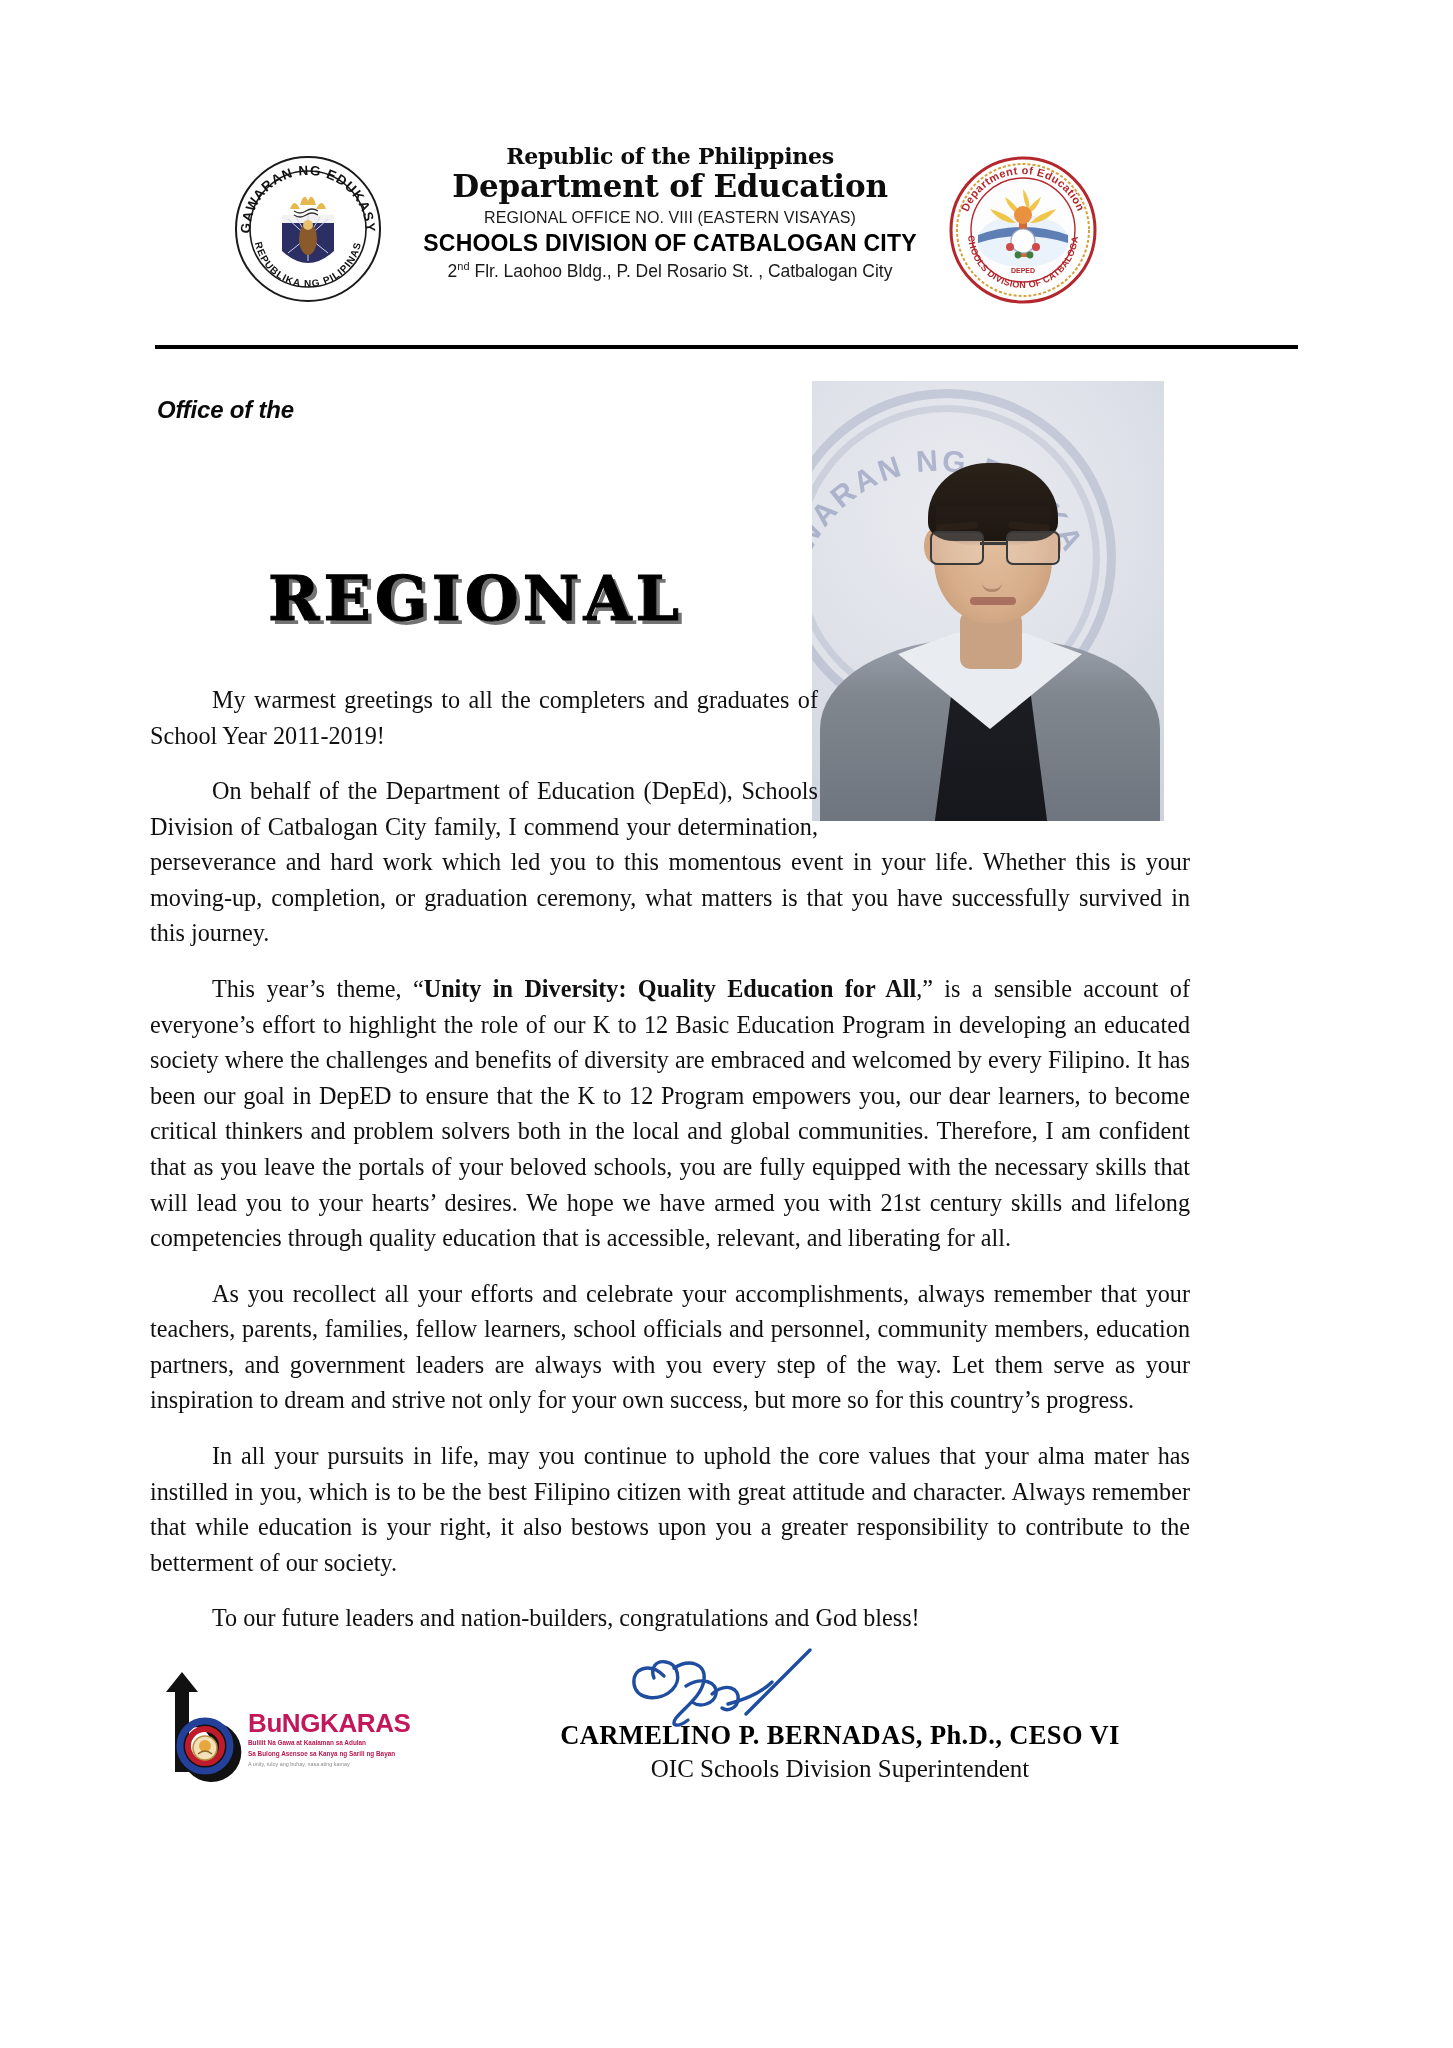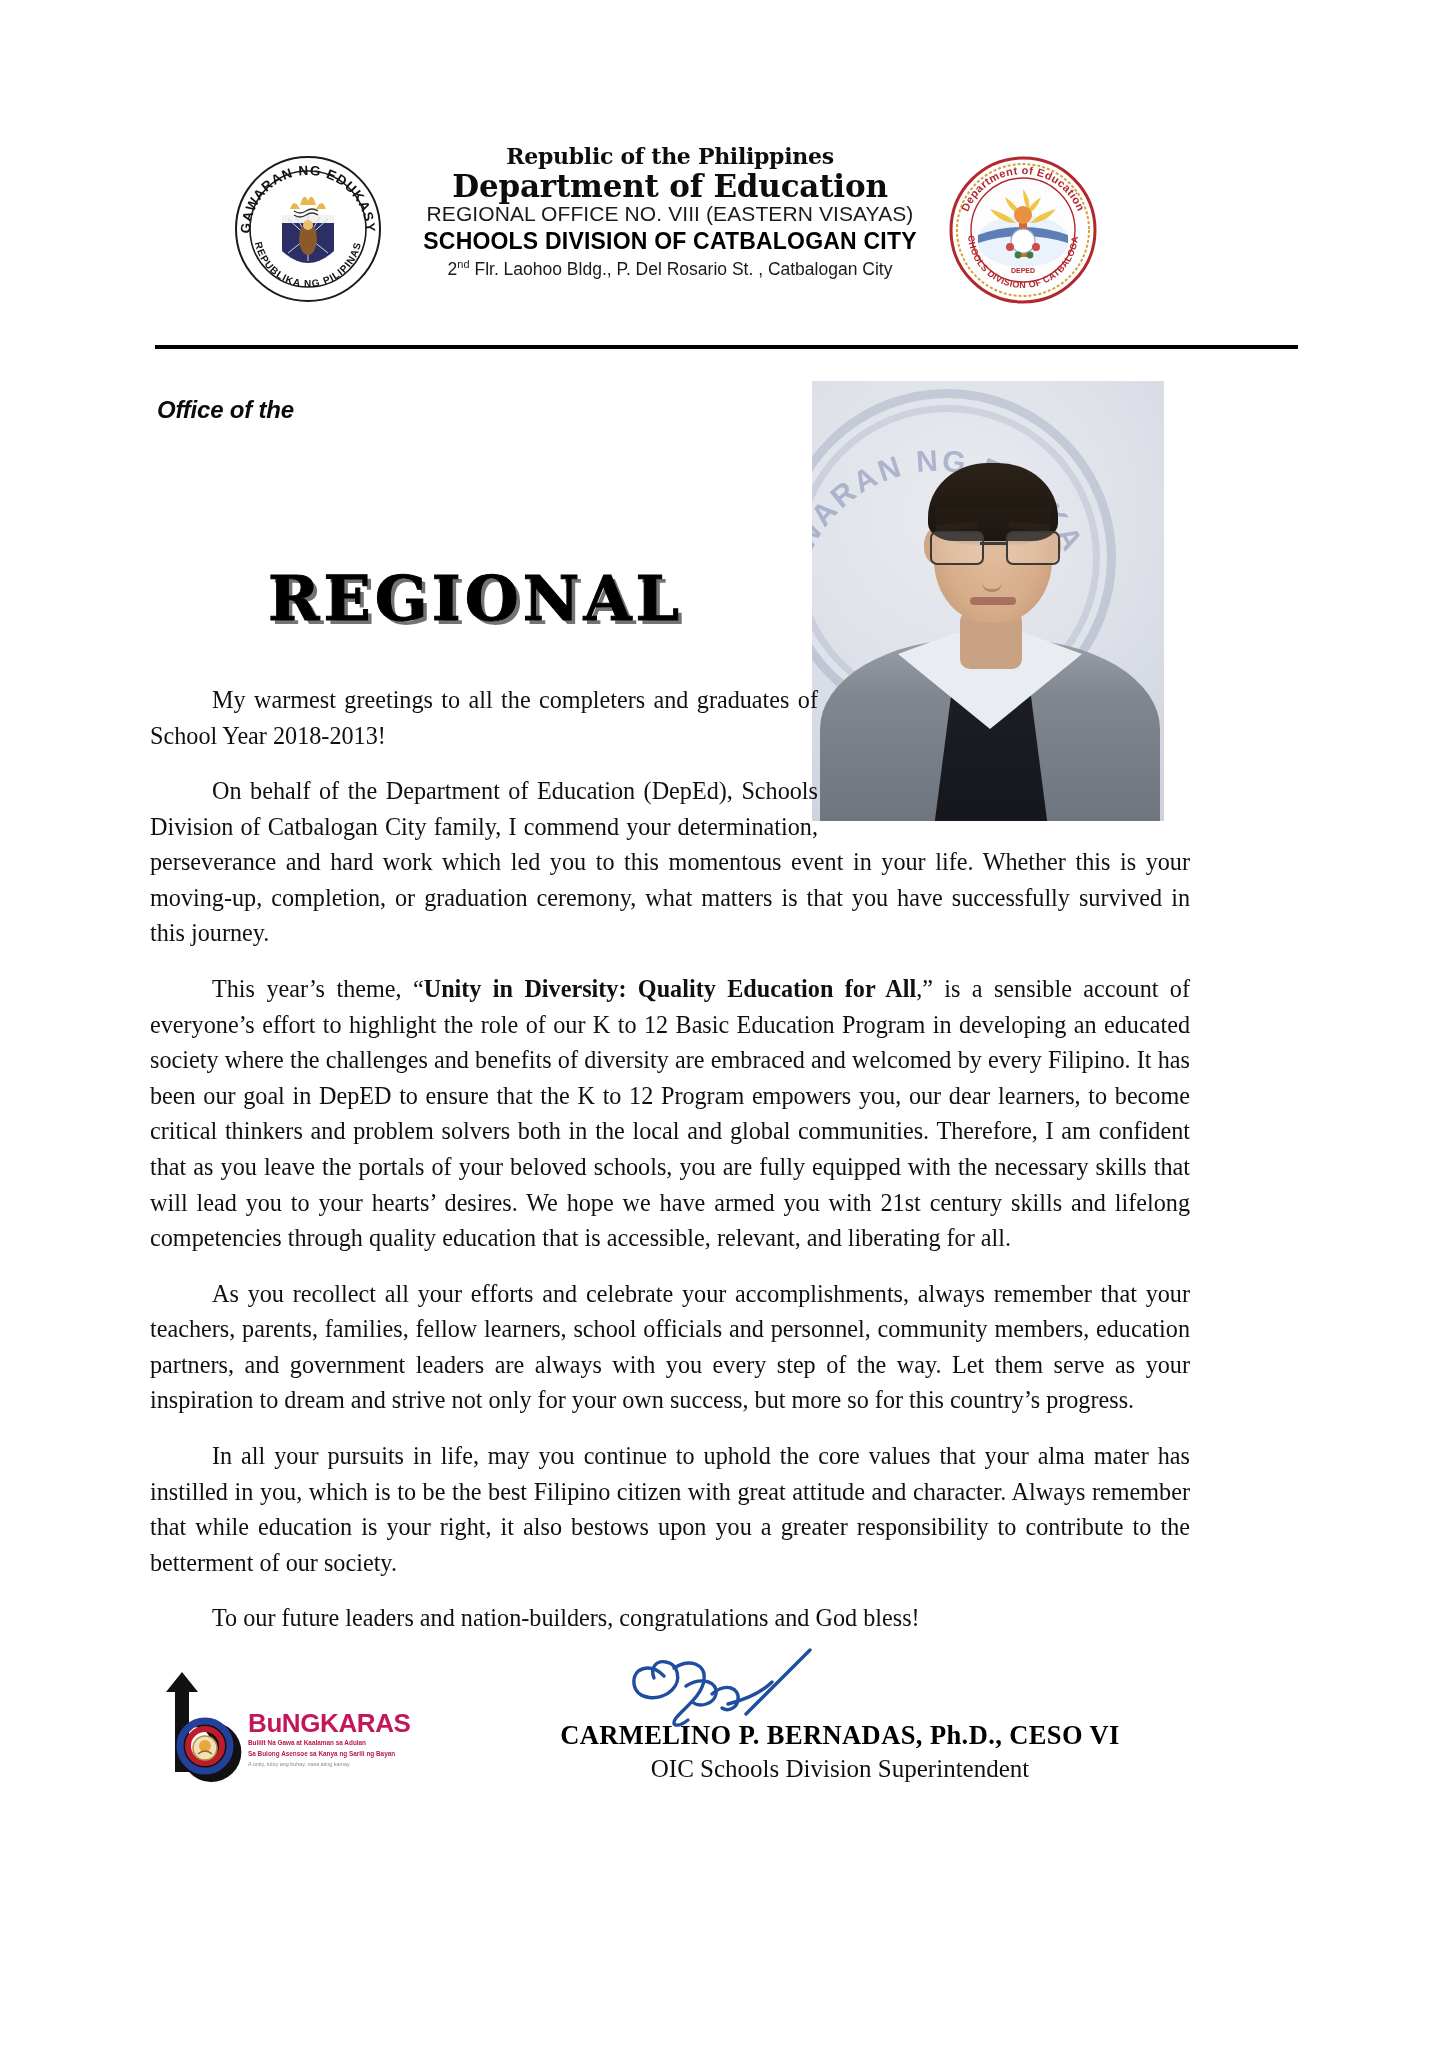--- a/index.html
+++ b/index.html
@@ -58,21 +58,22 @@
   .gothic2 {
     font-family: "DejaVu Serif", "Liberation Serif", serif;
     font-weight: bold;
     font-size: 31px;
     letter-spacing: -0.2px;
     margin-top: 2px;
     color: #0d0d0d;
   }
   .regional {
     font-family: "Liberation Sans", sans-serif;
-    font-size: 21px;
+    font-size: 16px;
+    margin-top: 7px;
     letter-spacing: 0.1px;
     color: #1a1a1a;
   }
   .division {
     font-family: "Liberation Sans", sans-serif;
     font-weight: bold;
     font-size: 23px;
     margin-top: 4px;
     letter-spacing: 0.2px;
     color: #000000;
@@ -474,21 +475,21 @@
       </div>
       <div class="p-nose"></div>
       <div class="p-mouth"></div>
     </div>
   </div>
 
   <div class="msg-title">REGIONAL</div>
 
   <div class="body-text">
     <div class="wrap-float"></div>
-    <p>My warmest greetings to all the completers and graduates of School Year 2018-2013!</p>
+    <p>My warmest greetings to all the completers and graduates of School Year 2011-2019!</p>
     <p>On behalf of the Department of Education (DepEd), Schools Division of Catbalogan City family, I commend your determination, perseverance and hard work which led you to this momentous event in your life. Whether this is your moving-up, completion, or graduation ceremony, what matters is that you have successfully survived in this journey.</p>
     <p><span>This year’s theme, “</span><b>Unity in Diversity: Quality Education for All</b><span>,” is a sensible account of everyone’s effort to highlight the role of our K to 12 Basic Education Program in developing an educated society where the challenges and benefits of diversity are embraced and welcomed by every Filipino.  It has been our goal in DepED to ensure that the K to 12 Program empowers you, our dear learners, to become critical thinkers and problem solvers both in the local and global communities.  Therefore, I am confident that as you leave the portals of your beloved schools, you are fully equipped with the necessary skills that will lead you to your hearts’ desires.  We hope we have armed you with 21st century skills and lifelong competencies through quality education that is accessible, relevant, and liberating for all.</span></p>
     <p>As you recollect all your efforts and celebrate your accomplishments, always remember that your teachers, parents, families, fellow learners, school officials and personnel, community members, education partners, and government leaders are always with you every step of the way. Let them serve as your inspiration to dream and strive not only for your own success, but more so for this country’s progress.</p>
     <p>In all your pursuits in life, may you continue to uphold the core values that your alma mater has instilled in you, which is to be the best Filipino citizen with great attitude and character. Always remember that while education is your right, it also bestows upon you a greater responsibility to contribute to the betterment of our society.</p>
     <p class="closing">To our future leaders and nation-builders, congratulations and God bless!</p>
   </div>
 
   <div class="sig-wrap">
     <svg class="sig-ink" viewBox="0 0 260 86">
       <g fill="none" stroke="#1f4ea1" stroke-width="3.4" stroke-linecap="round" stroke-linejoin="round">

